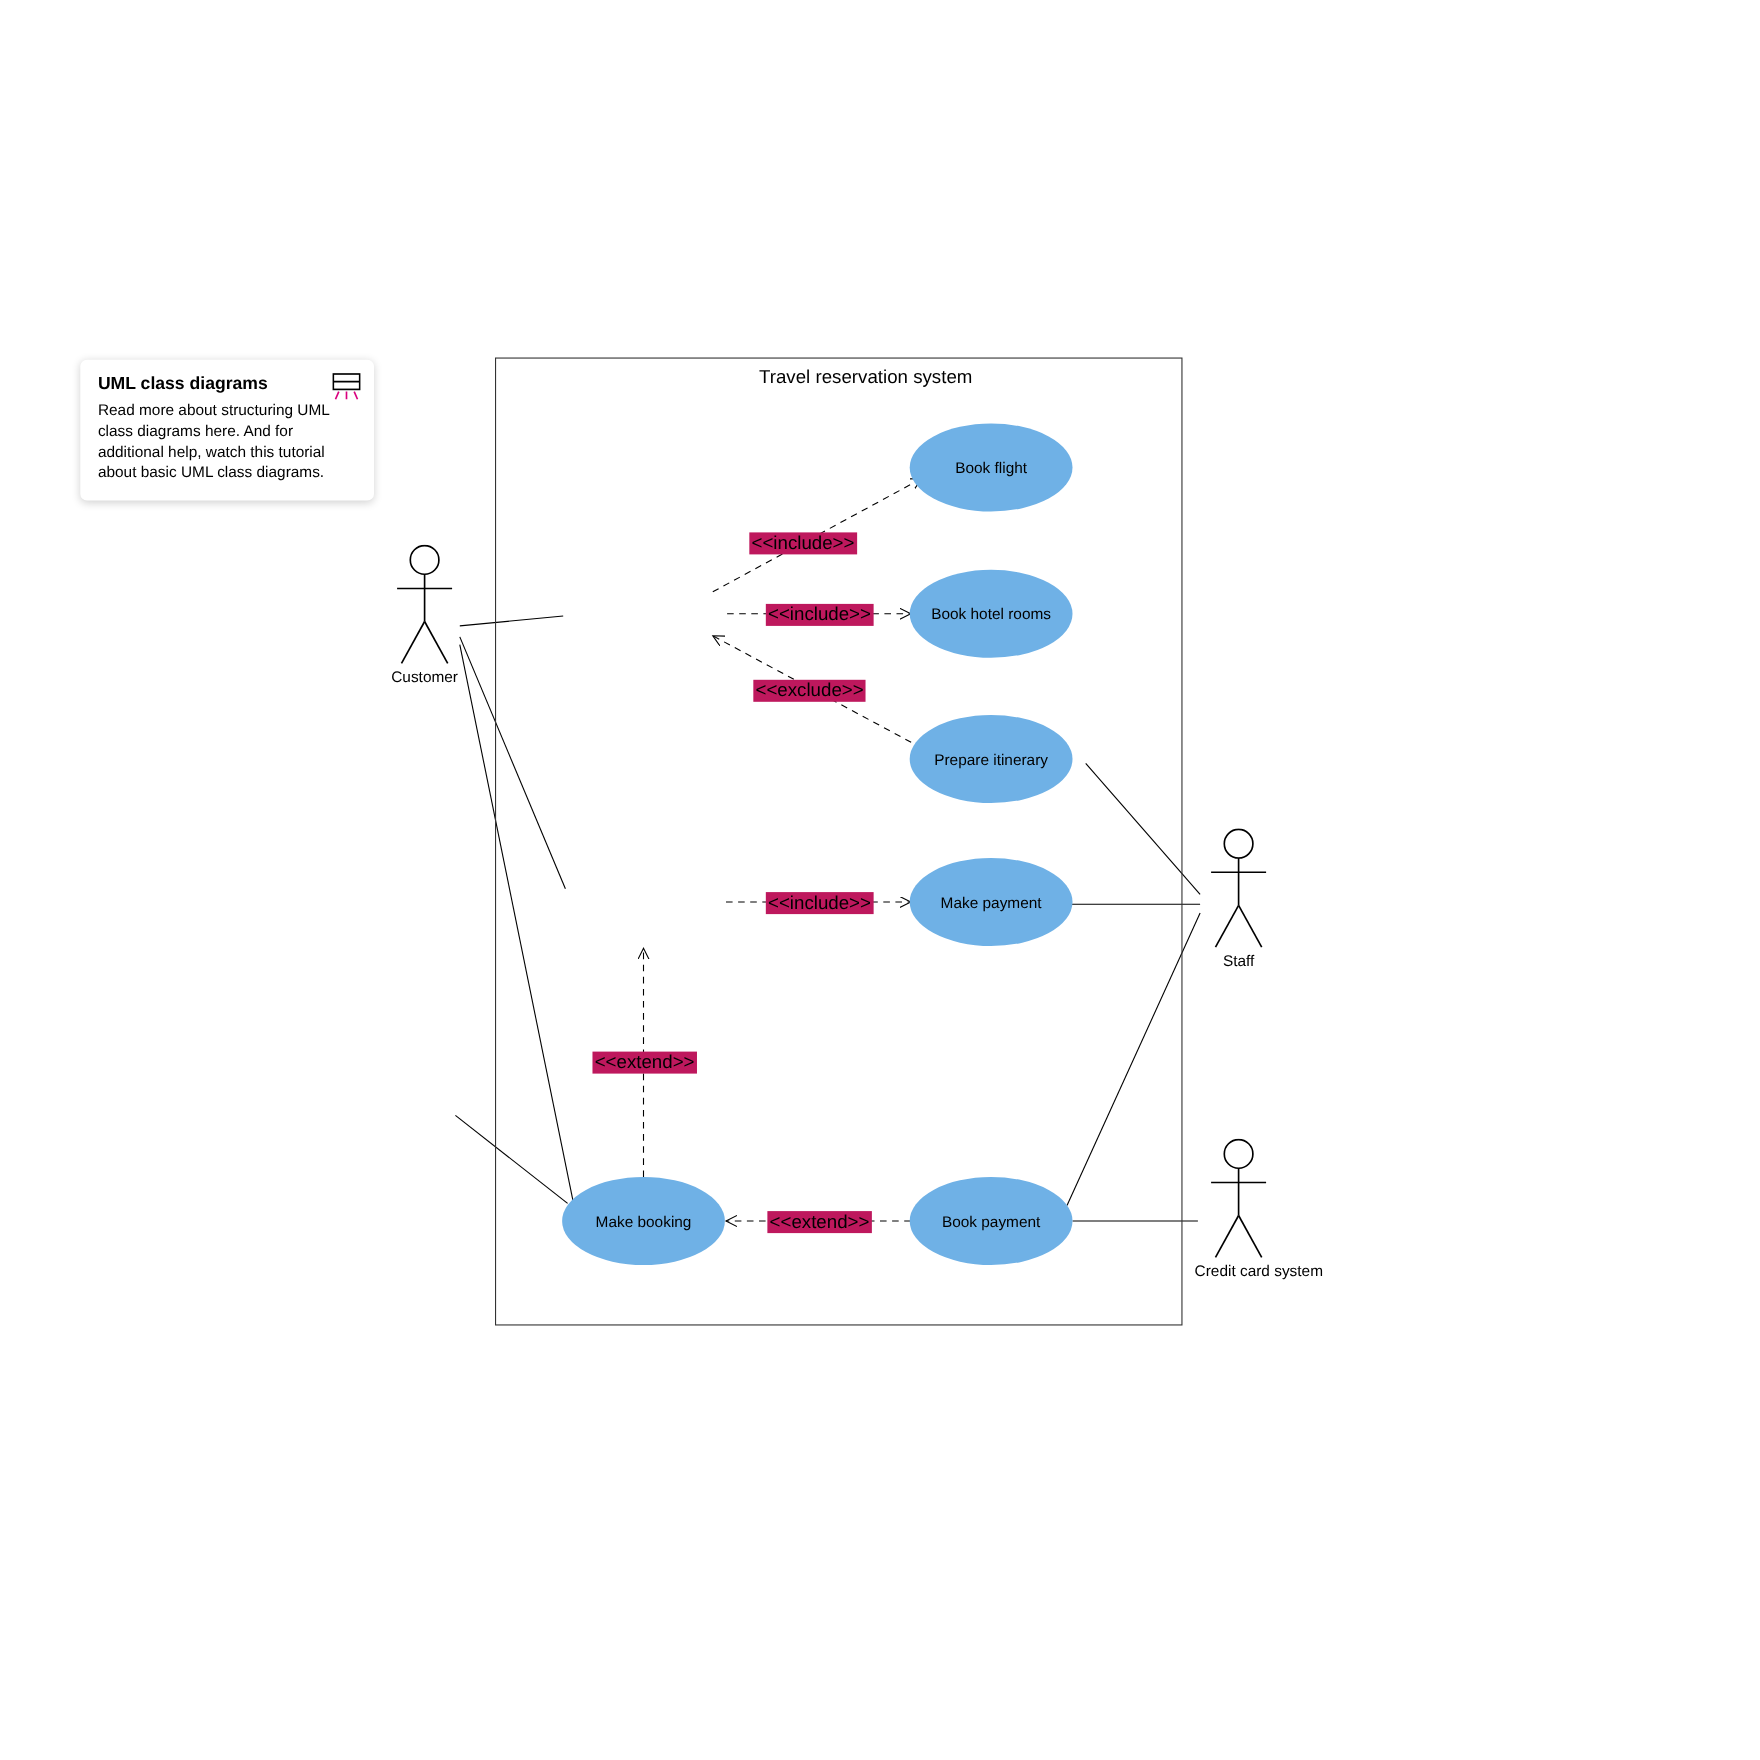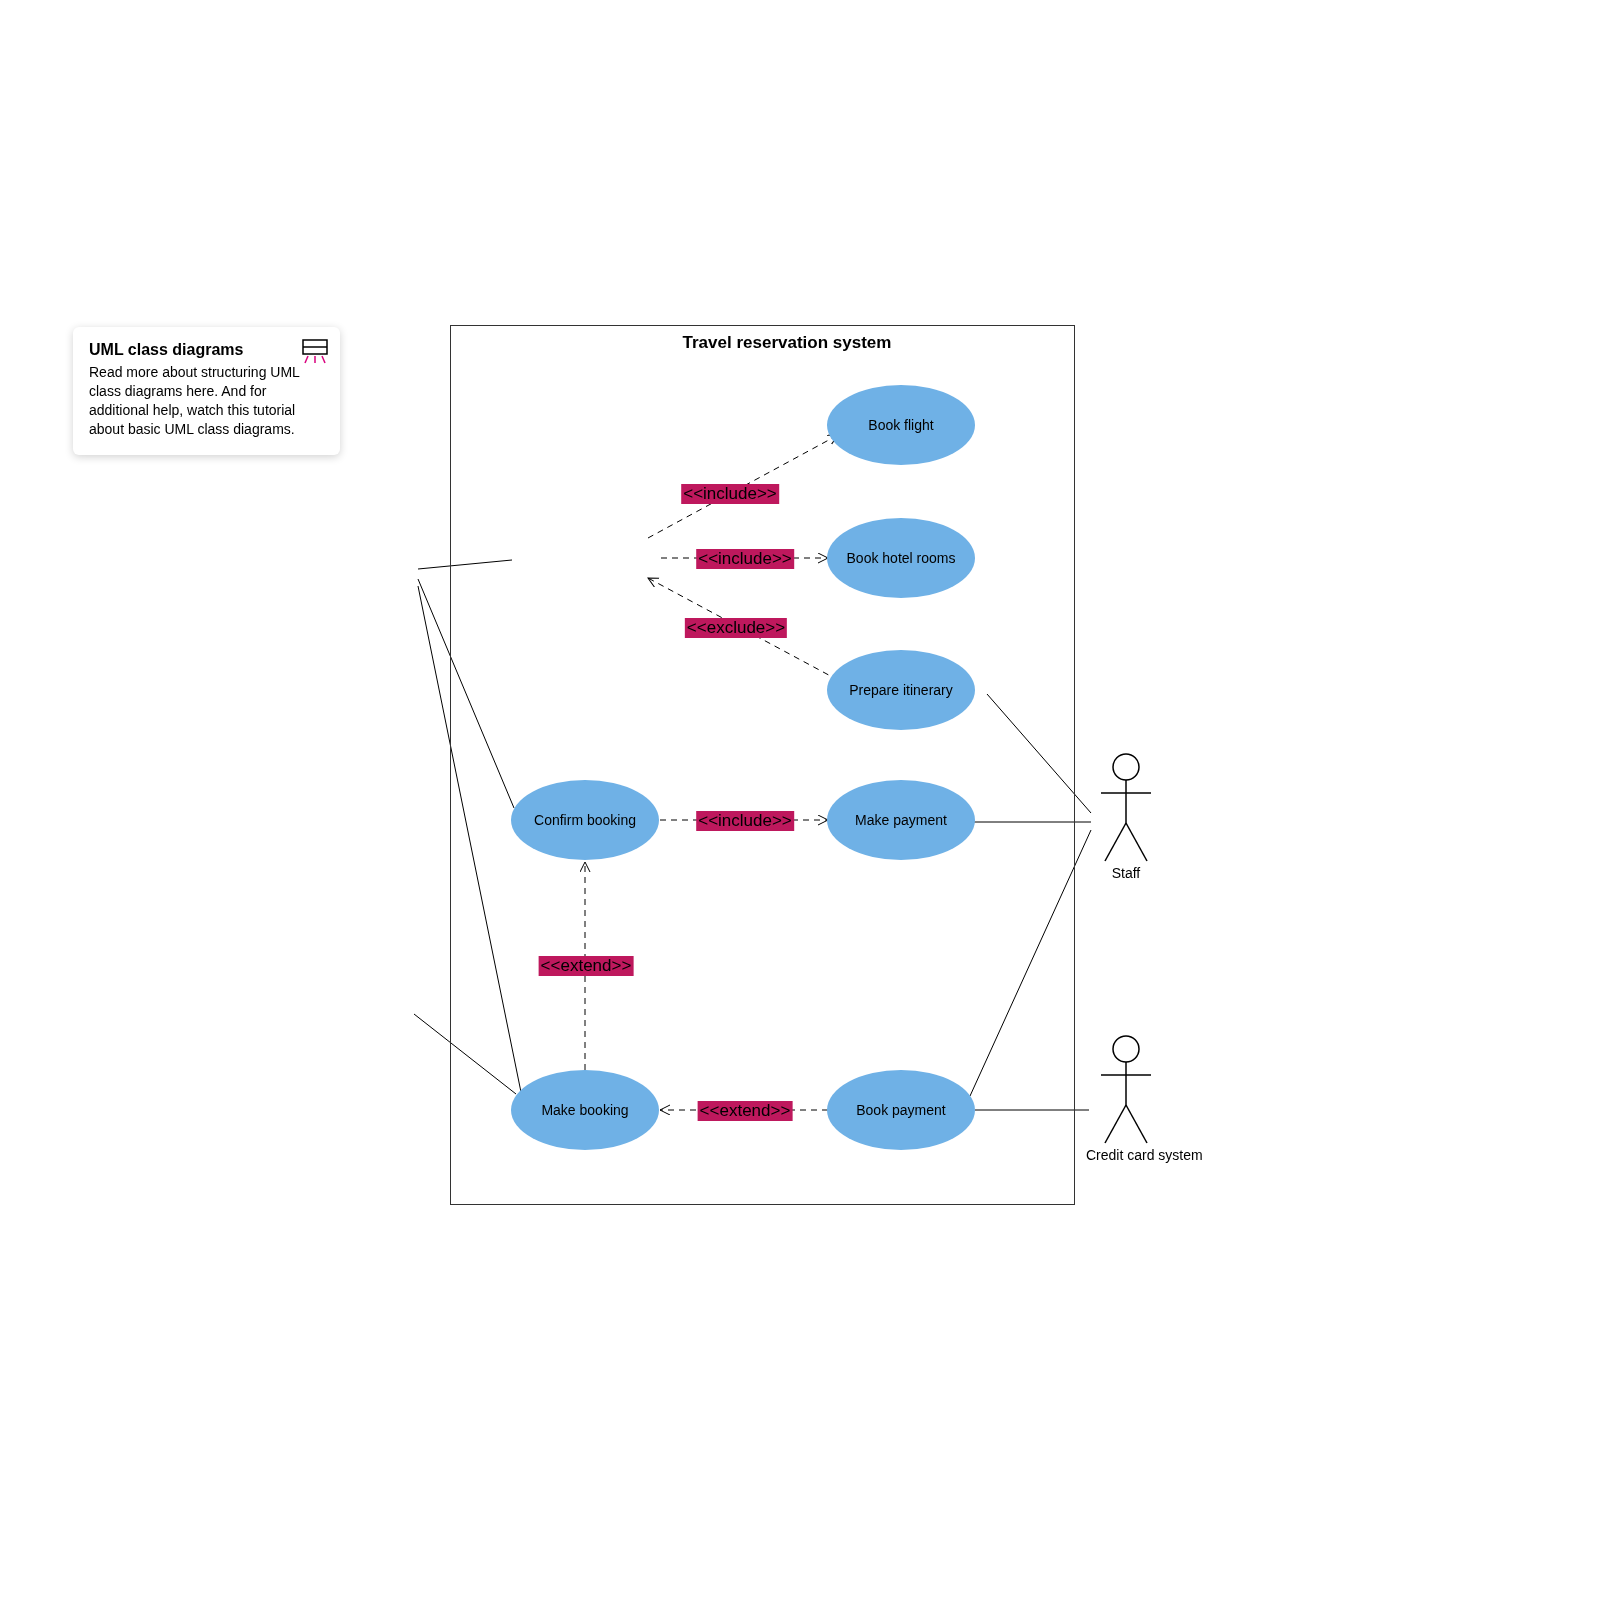--- a/index.html
+++ b/index.html
@@ -13,21 +13,21 @@
 .tip-body  { font-size:14px; line-height:1.35; }
 .tip-icon  { position:absolute; top:12px; right:12px; width:26px; height:26px; }
 .tip-icon svg { width:26px; height:26px; display:block; }
 
 .system-box {
   position:absolute; left:450px; top:325px; width:625px; height:880px;
   border:1px solid #333; box-sizing:border-box;
 }
 .system-title {
   position:absolute; left:450px; top:333px; width:674px;
-  text-align:center; font-weight:700; font-size:17px;
+  text-align:center; font-weight:400; font-size:17px;
 }
 
 .usecase {
   position:absolute; width:148px; height:80px;
   background:#6fb1e6; border-radius:50%;
   display:flex; align-items:center; justify-content:center;
   text-align:center; font-size:14px; line-height:1.15;
   box-sizing:border-box; padding:0 8px;
 }
 
@@ -94,25 +94,34 @@
   <div class="rel-label" style="left:745px; top:821px;">&lt;&lt;include&gt;&gt;</div>
   <div class="rel-label" style="left:586px; top:966px;">&lt;&lt;extend&gt;&gt;</div>
   <div class="rel-label" style="left:745px; top:1111px;">&lt;&lt;extend&gt;&gt;</div>
 
   <div class="system-box"></div>
   <div class="system-title">Travel reservation system</div>
 
   <div class="usecase" style="left:827px; top:385px;">Book flight</div>
   <div class="usecase" style="left:827px; top:518px;">Book hotel rooms</div>
   <div class="usecase" style="left:827px; top:650px;">Prepare itinerary</div>
-  <div class="usecase" style="left:511px; top:780px;">Confirm booking</div>
   <div class="usecase" style="left:827px; top:780px;">Make payment</div>
   <div class="usecase" style="left:511px; top:1070px;">Make booking</div>
   <div class="usecase" style="left:827px; top:1070px;">Book payment</div>
 
+  <div class="actor" style="left:346px; top:495px;">
+    <svg viewBox="0 0 58 110">
+        <circle cx="29" cy="14" r="13" fill="none" stroke="#000" stroke-width="1.5"></circle>
+        <line x1="29" y1="27" x2="29" y2="70" stroke="#000" stroke-width="1.5"></line>
+        <line x1="4" y1="40" x2="54" y2="40" stroke="#000" stroke-width="1.5"></line>
+        <line x1="29" y1="70" x2="8" y2="108" stroke="#000" stroke-width="1.5"></line>
+        <line x1="29" y1="70" x2="50" y2="108" stroke="#000" stroke-width="1.5"></line>
+      </svg>
+    <div class="actor-label">Customer</div>
+  </div>
   <div class="actor" style="left:1086px; top:753px;">
     <svg viewBox="0 0 58 110">
         <circle cx="29" cy="14" r="13" fill="none" stroke="#000" stroke-width="1.5"></circle>
         <line x1="29" y1="27" x2="29" y2="70" stroke="#000" stroke-width="1.5"></line>
         <line x1="4" y1="40" x2="54" y2="40" stroke="#000" stroke-width="1.5"></line>
         <line x1="29" y1="70" x2="8" y2="108" stroke="#000" stroke-width="1.5"></line>
         <line x1="29" y1="70" x2="50" y2="108" stroke="#000" stroke-width="1.5"></line>
       </svg>
     <div class="actor-label">Staff</div>
   </div>

